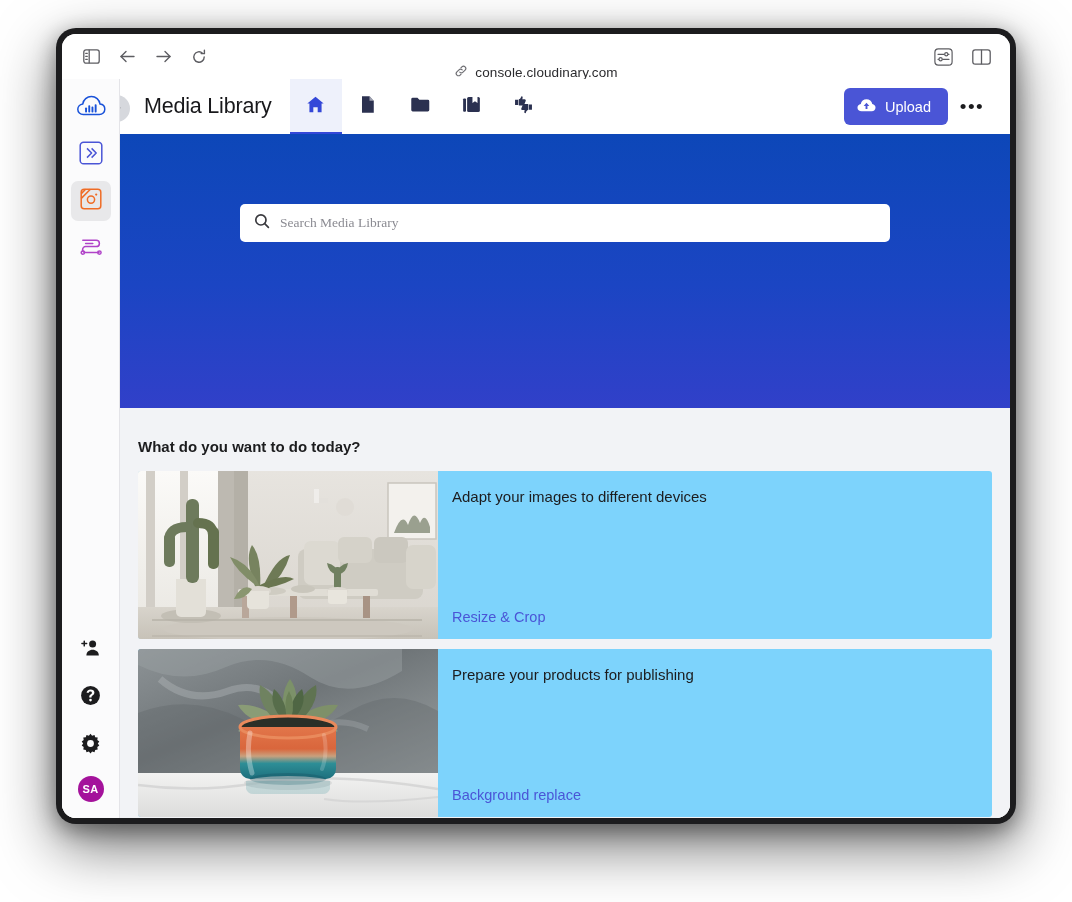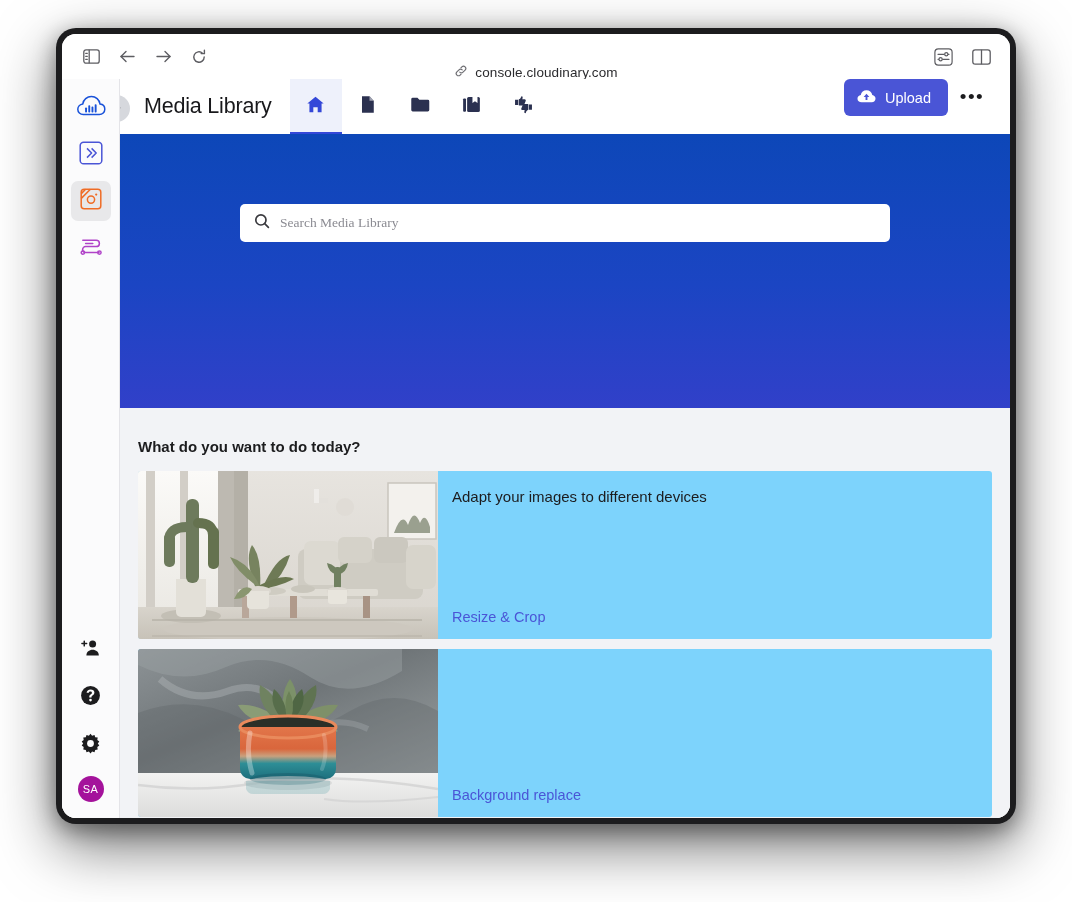--- a/index.html
+++ b/index.html
@@ -101,21 +101,21 @@
     margin-bottom: 14px;
     display: flex; align-items: center; justify-content: center;
     color: #1c1c1e;
   }
   #rail-avatar {
     width: 26px; height: 26px;
     border-radius: 50%;
     background: #a4129b;
     color: #ffffff;
     font-size: 11px;
-    font-weight: normal;
+    font-weight: bold;
     display: flex; align-items: center; justify-content: center;
     letter-spacing: 0.3px;
     margin-bottom: 2px;
   }
 
   
   #main-col { flex: 1; display: flex; flex-direction: column; min-width: 0; position: relative; }
 
   #app-header {
     height: 55px;
@@ -161,20 +161,21 @@
     position: absolute;
     left: 0; right: 0; bottom: 0;
     height: 2.5px;
     background: #3448d8;
   }
   .header-tab.active svg { color: #3448d8; }
 
   #header-right {
     margin-left: auto;
     display: flex;
+    align-items: center;
     gap: 6px;
     padding-right: 20px;
   }
   #upload-button {
     background: #4a55d6;
     color: #ffffff;
     border: none;
     border-radius: 6px;
     height: 37px;
     padding: 0 17px 0 13px;
@@ -645,20 +646,21 @@
                     <ellipse cx="150" cy="78" rx="48" ry="11" fill="none" stroke="#e98a5c" stroke-width="3"></ellipse>
                     <path d="M112 84 q-4 20 2 40" stroke="#ffffff" stroke-width="5" opacity="0.32" fill="none" stroke-linecap="round"></path>
                     <path d="M186 86 q4 18 -2 34" stroke="#ffffff" stroke-width="4" opacity="0.18" fill="none" stroke-linecap="round"></path>
                     <ellipse cx="150" cy="130" rx="38" ry="6" fill="#1b5f6d" opacity="0.55"></ellipse>
                     <ellipse cx="150" cy="134" rx="44" ry="7" fill="#c9cbca" opacity="0.55"></ellipse>
                     <path d="M108 132 h84 v8 a8 8 0 0 1 -8 5 h-68 a8 8 0 0 1 -8 -5z" fill="#2e8e96" opacity="0.20"></path>
                   </svg>
                 </span>
               </div>
               <div class="card-body">
+                <div class="card-title">Prepare your products for publishing</div>
                 <a class="card-link">Background replace</a>
               </div>
             </div>
 
           </div>
         </div>
 
       </div>
     </div>
   </div>

